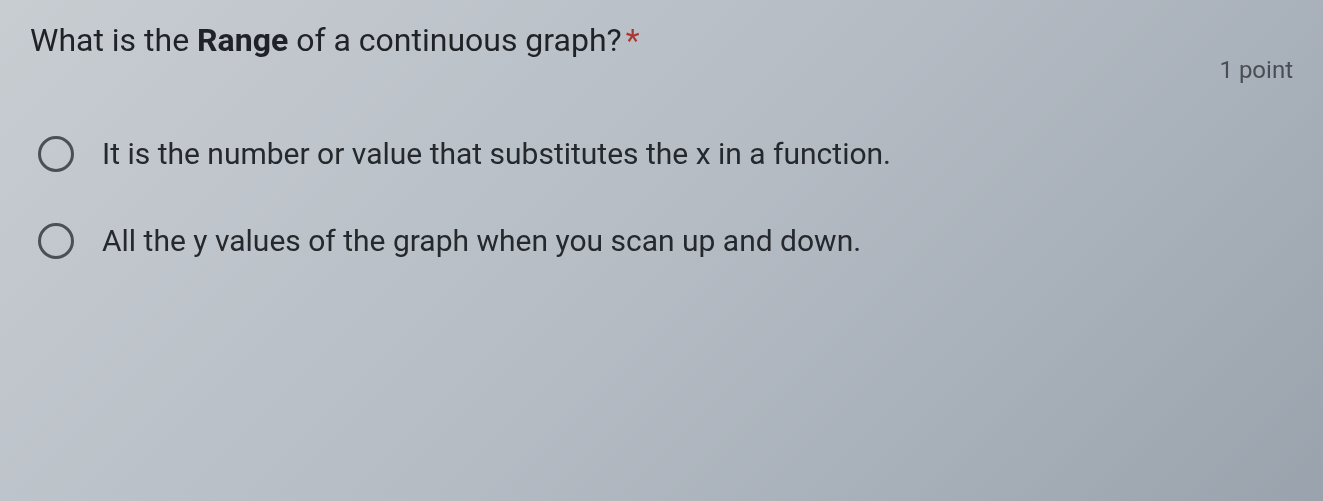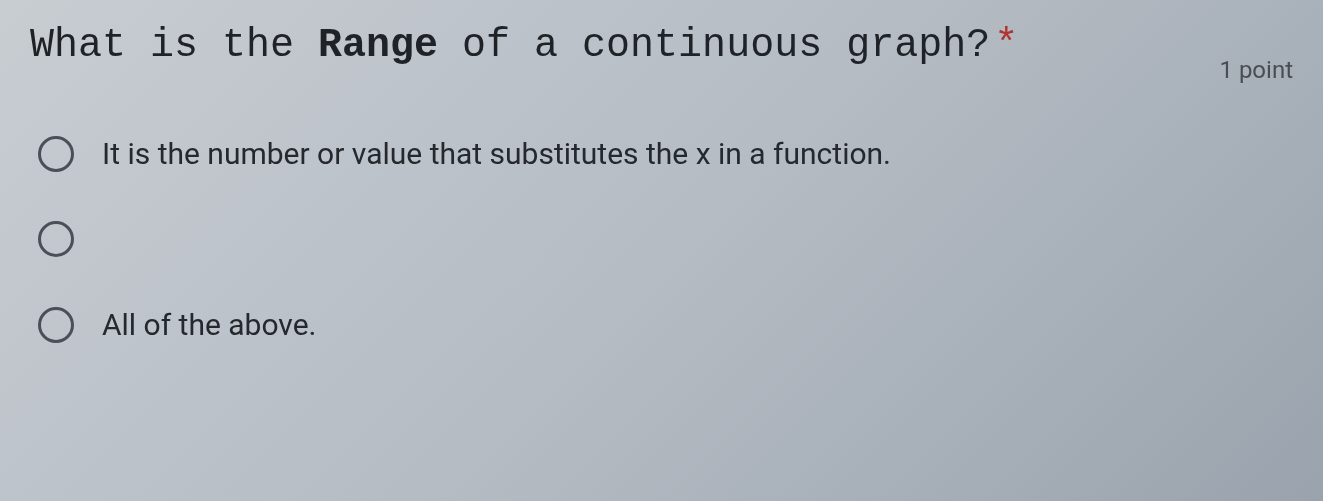--- a/index.html
+++ b/index.html
@@ -16,25 +16,24 @@
       color: #2a2e33;
       overflow: hidden;
     }
     .question-header {
       display: flex;
       justify-content: space-between;
       align-items: flex-start;
       margin-bottom: 50px;
     }
     .question-text {
-      font-size: 40px;
+      font-size: 32px;
       font-weight: 400;
       color: #1f2226;
       line-height: 1.3;
-      font-family: Liberation Mono, monospace;
     }
     .question-text .bold {
       font-weight: 700;
     }
     .required-asterisk {
       color: #b0352e;
       margin-left: 4px;
     }
     .points {
       font-size: 24px;
@@ -79,18 +78,15 @@
   <div class="points">1 point</div>
 </div>
 
 <div class="options">
   <div class="option">
     <div class="radio"></div>
     <div class="option-text">It is the number or value that substitutes the x in a function.</div>
   </div>
   <div class="option">
     <div class="radio"></div>
-  </div>
-  <div class="option">
-    <div class="radio"></div>
-    <div class="option-text">All of the above.</div>
+    <div class="option-text">All the y values of the graph when you scan up and down.</div>
   </div>
 </div>
 
 </body></html>

